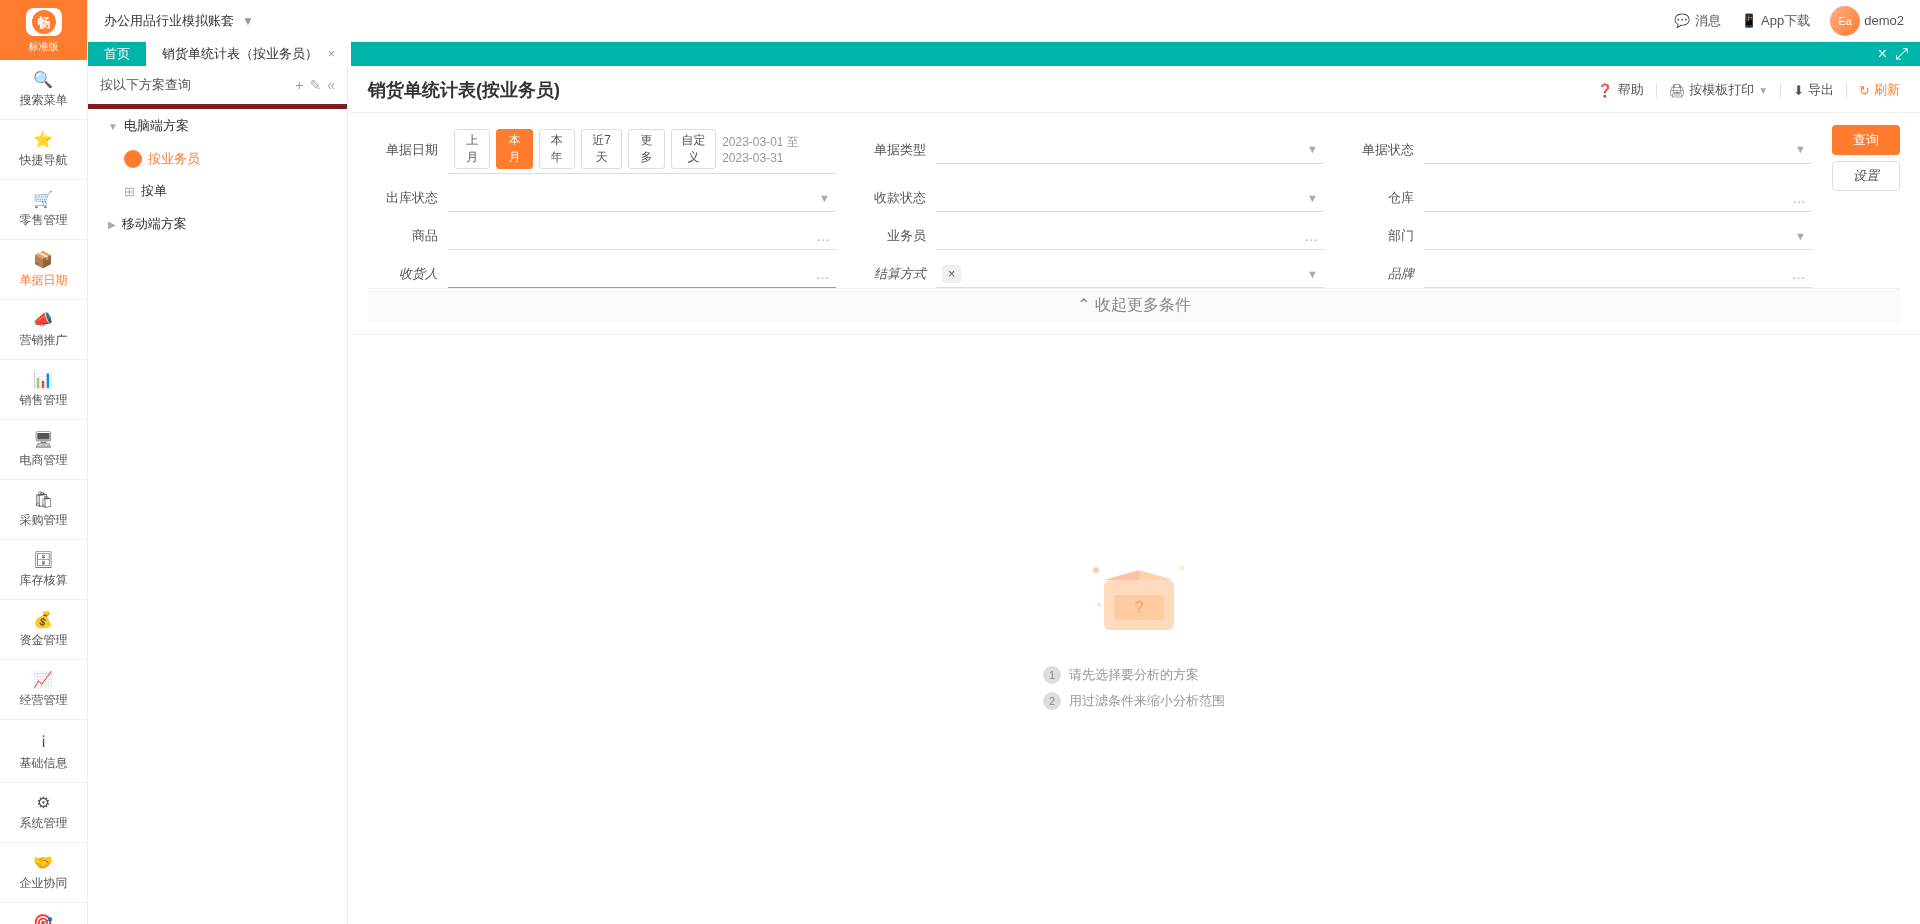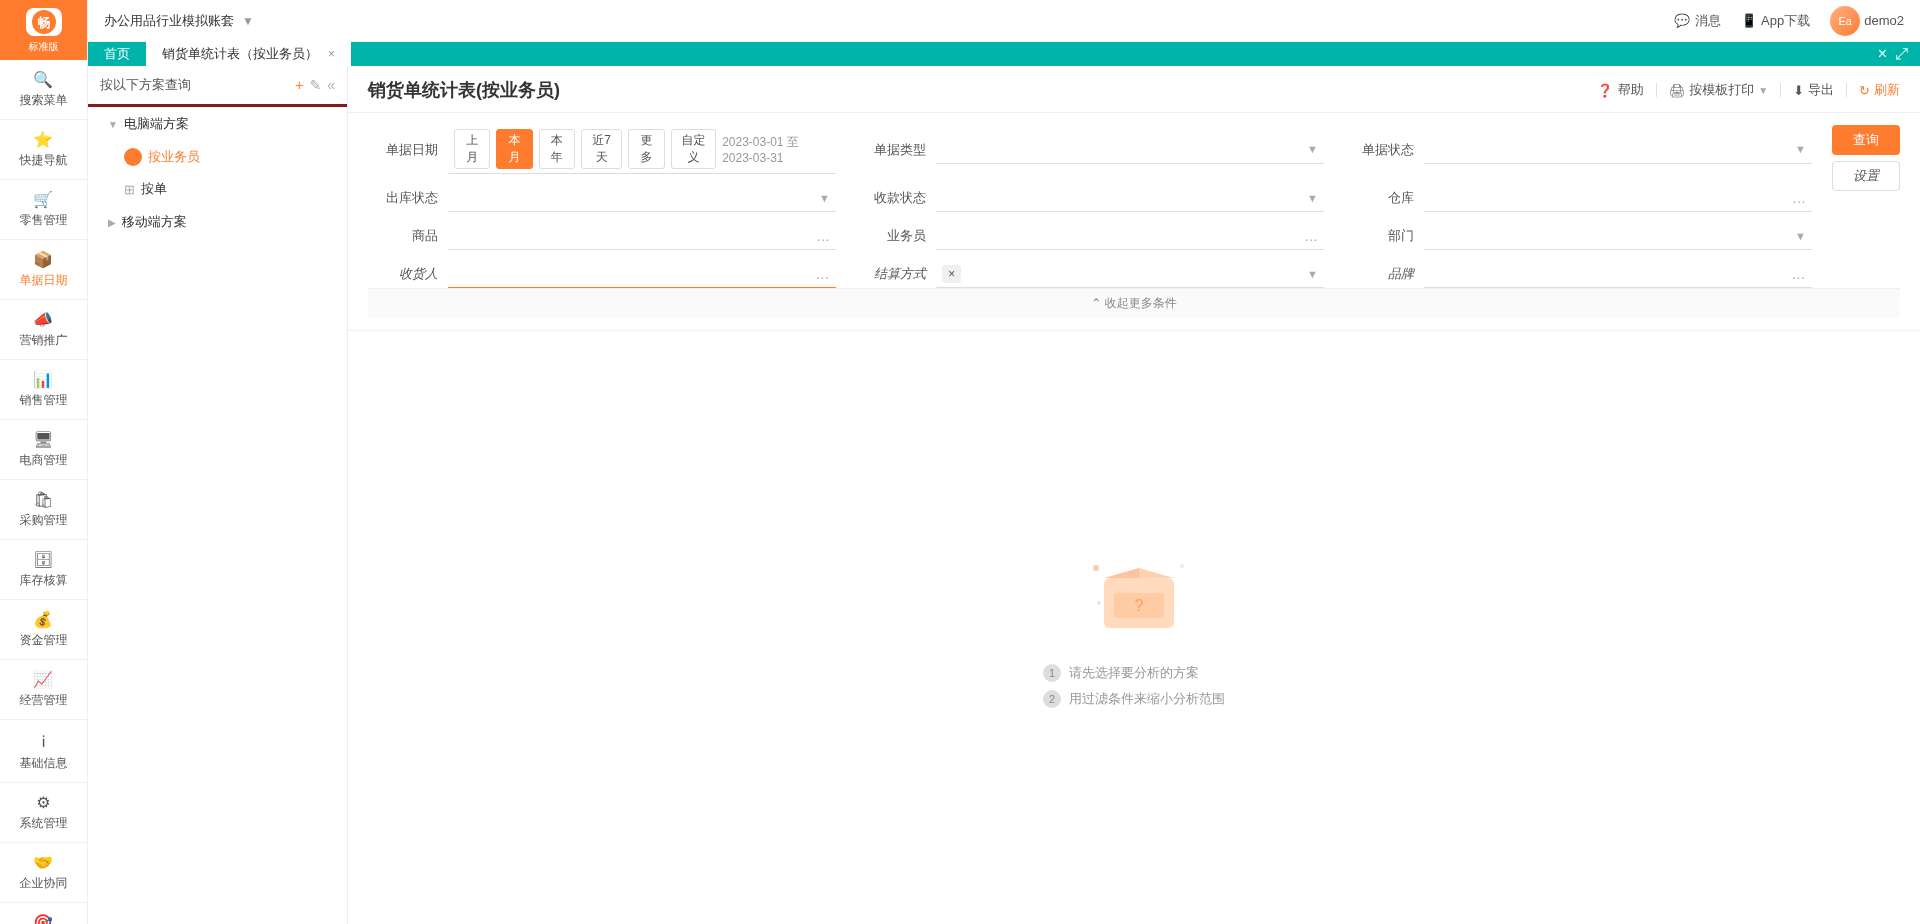--- a/index.html
+++ b/index.html
@@ -140,21 +140,21 @@
       background: #fff;
       border-right: 1px solid #eee;
       padding: 0;
       overflow-y: auto;
       flex-shrink: 0;
     }
     .left-panel-header {
       padding: 10px 12px;
       display: flex; align-items: center; gap: 2px;
       font-size: 13px; color: #333;
-      border-bottom: 3px solid #7f1d1d;
+      border-bottom: 5px solid #7f1d1d;
       text-align: center;
     }
     .panel-header-text { font-size: 13px; color: #555; }
     .panel-icons { display: flex; gap: 6px; margin-left: auto; }
     .panel-icon { font-size: 14px; color: #aaa; cursor: pointer; }
     .panel-icon.orange { color: #ff7b2e; }
 
     .tree-item {
       padding: 8px 12px 8px 20px;
       display: flex; align-items: center; gap: 6px;
@@ -281,21 +281,21 @@
       padding: 5px 20px;
       border-radius: 4px;
       font-size: 13px;
       cursor: pointer;
       font-style: italic;
     }
 
     .collapse-bar {
       text-align: center;
       padding: 6px;
-      font-size: 12px;
+      font-size: 16px;
       color: #888;
       cursor: pointer;
       background: #fafafa;
       border-top: 1px solid #f0f0f0;
     }
 
     
     .filter-tag {
       display: inline-flex; align-items: center; gap: 4px;
       background: #f0f0f0;

